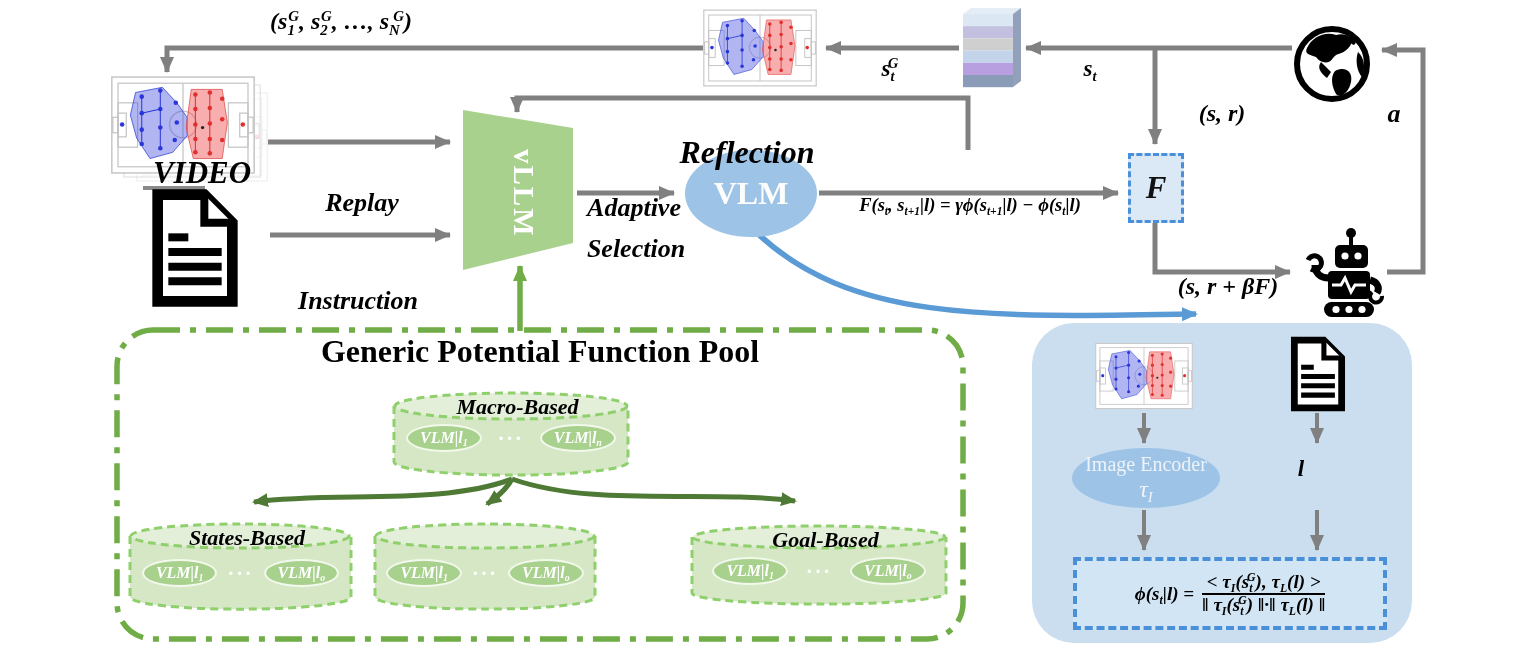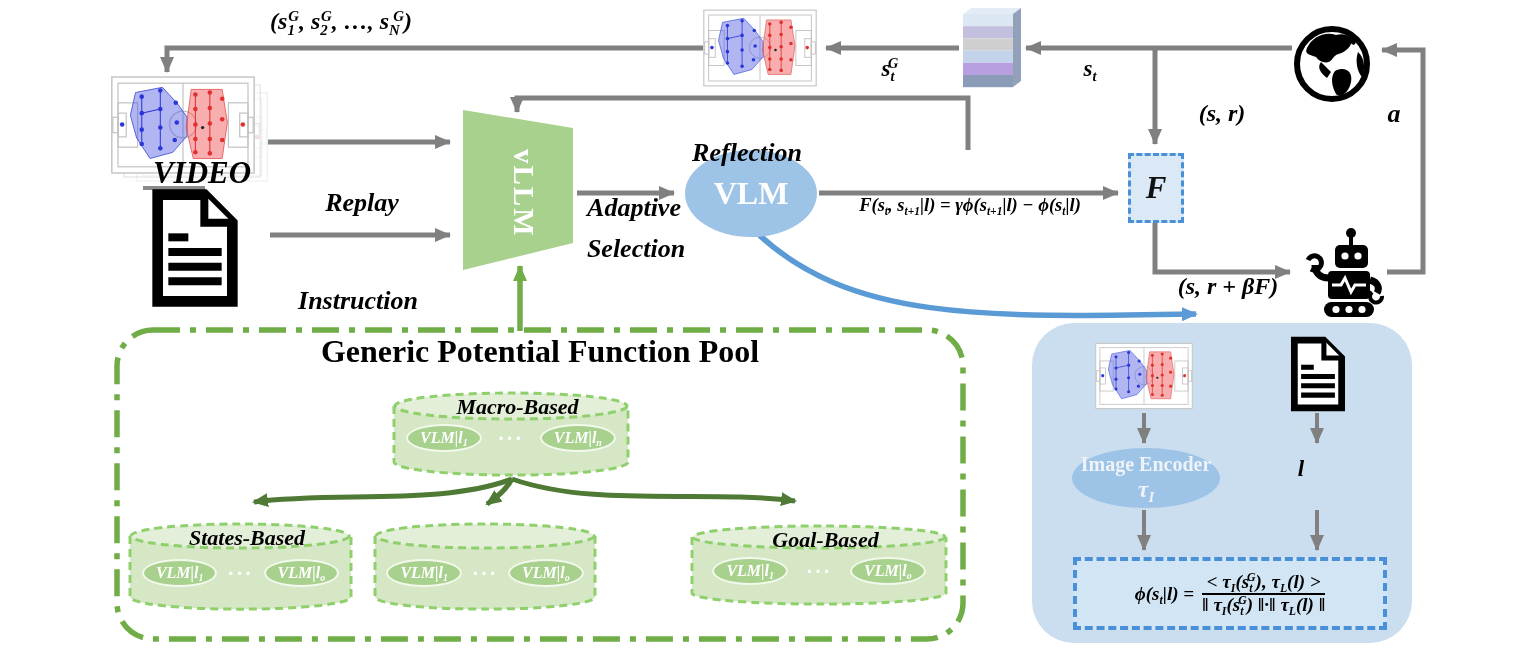--- a/index.html
+++ b/index.html
@@ -21,21 +21,21 @@
      writing-mode:vertical-rl;color:#fff;font-weight:bold;font-size:29px;letter-spacing:2px;text-align:center;}
   
   .vlm{left:685px;top:150px;width:132px;height:87px;background:#9dc3e6;border-radius:50%;
        display:flex;align-items:center;justify-content:center;color:#fdfdfd;font-weight:bold;font-size:32px;}
   
   .fbox{left:1128px;top:153px;width:50px;height:64px;background:#dbe9f6;border:3px dashed #4a90d9;
         display:flex;align-items:center;justify-content:center;font-size:31px;font-weight:bold;font-style:italic;color:#111;}
   
   .panel{left:1032px;top:323px;width:380px;height:320px;background:#cadeef;border-radius:42px;z-index:2;}
   .enc{position:absolute;background:#9dc3e6;border-radius:50%;display:flex;flex-direction:column;
-       align-items:center;justify-content:center;color:#eef3f9;font-weight:bold;z-index:6;}
+       align-items:center;justify-content:center;color:#eef3f9;font-weight:normal;z-index:6;}
   .enc .l1{font-size:20px;} .enc .l2{font-size:24px;font-style:italic;}
   .phibox{left:1073px;top:557px;width:306px;height:65px;background:#d2e5f5;border:4px dashed #4a90d9;
           display:flex;align-items:center;justify-content:center;gap:8px;z-index:6;}
   .phibox .math{font-weight:bold;font-style:italic;font-size:19px;color:#000;}
   .frac{display:inline-flex;flex-direction:column;align-items:center;line-height:1.1;}
   .frac .den{border-top:2px solid #000;}
   
   .cyl{position:absolute;z-index:4;}
   .cyl-label{position:absolute;left:13px;right:0;top:4px;text-align:center;font-weight:bold;font-style:italic;
              font-size:22px;color:#000;z-index:6;}
@@ -210,21 +210,21 @@
     </svg>
 
   <div class="lbl it" style="left:362px;top:163px;font-size:26px;">Replay</div>
   <div class="lbl it" style="left:358px;top:261px;font-size:26px;">Instruction</div>
 
   <svg class="abs node" style="left:460px;top:106px" width="118" height="170">
     <polygon points="3,4 113,22 113,137 3,164" fill="#a9d18e"></polygon>
   </svg>
   <div class="vllm-text">vLLM</div>
 
-  <div class="lbl it" style="left:747px;top:113px;font-size:26px;z-index:7;">Reflection</div>
+  <div class="lbl it" style="left:747px;top:113px;font-size:32px;z-index:7;">Reflection</div>
   <div class="lbl it" style="left:634px;top:168px;font-size:26px;">Adaptive</div>
   <div class="lbl it" style="left:636px;top:209px;font-size:26px;">Selection</div>
 
   <div class="abs node vlm">
     <span>VLM</span>
   </div>
 
   <div class="lbl math it" style="left:970px;top:166px;font-size:18.5px;z-index:7;">F(s<sub>t</sub>, s<sub>t+1</sub>|l) = γϕ(s<sub>t+1</sub>|l) − ϕ(s<sub>t</sub>|l)</div>
   <div class="abs node fbox">
     <span>F</span>

